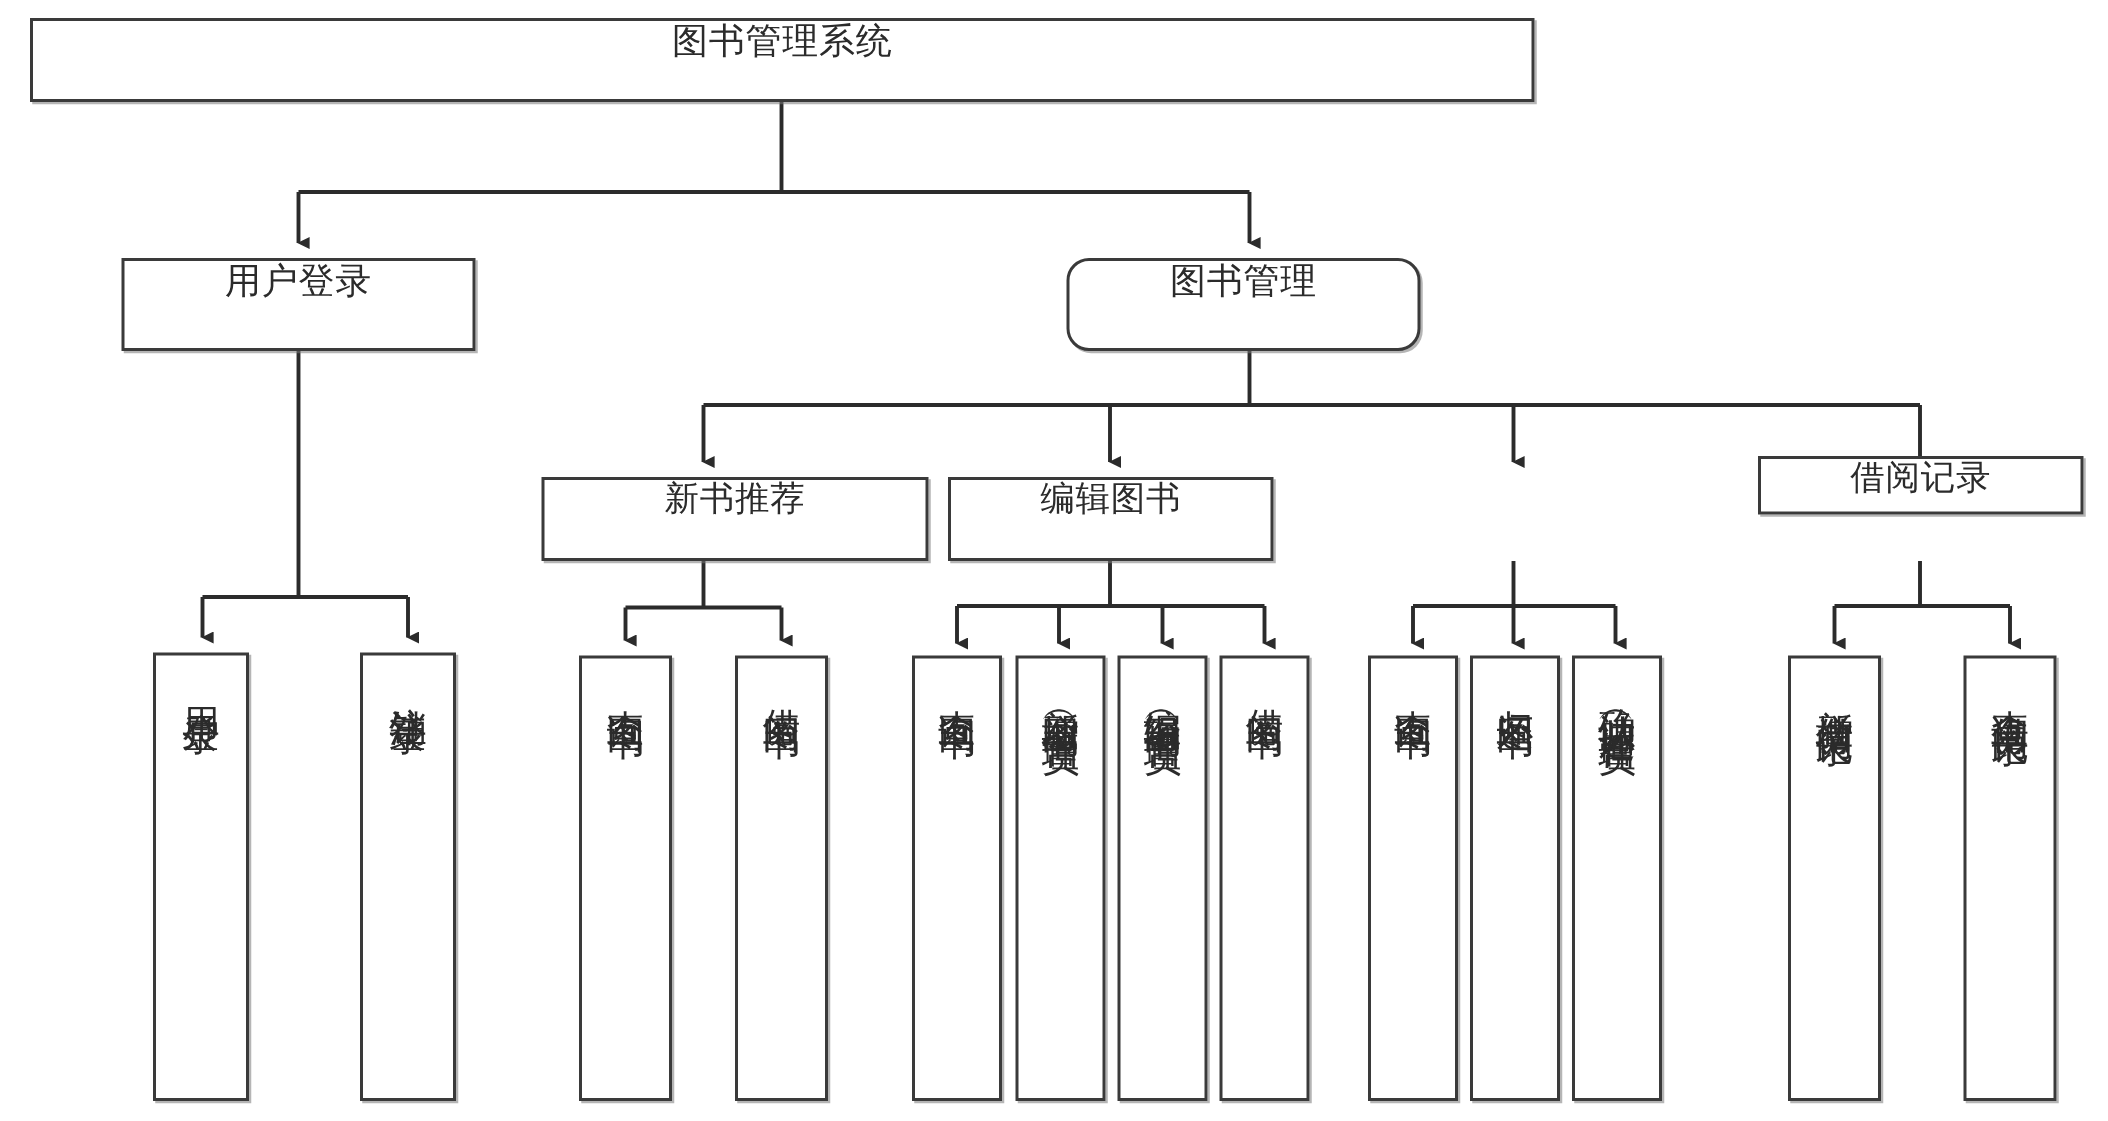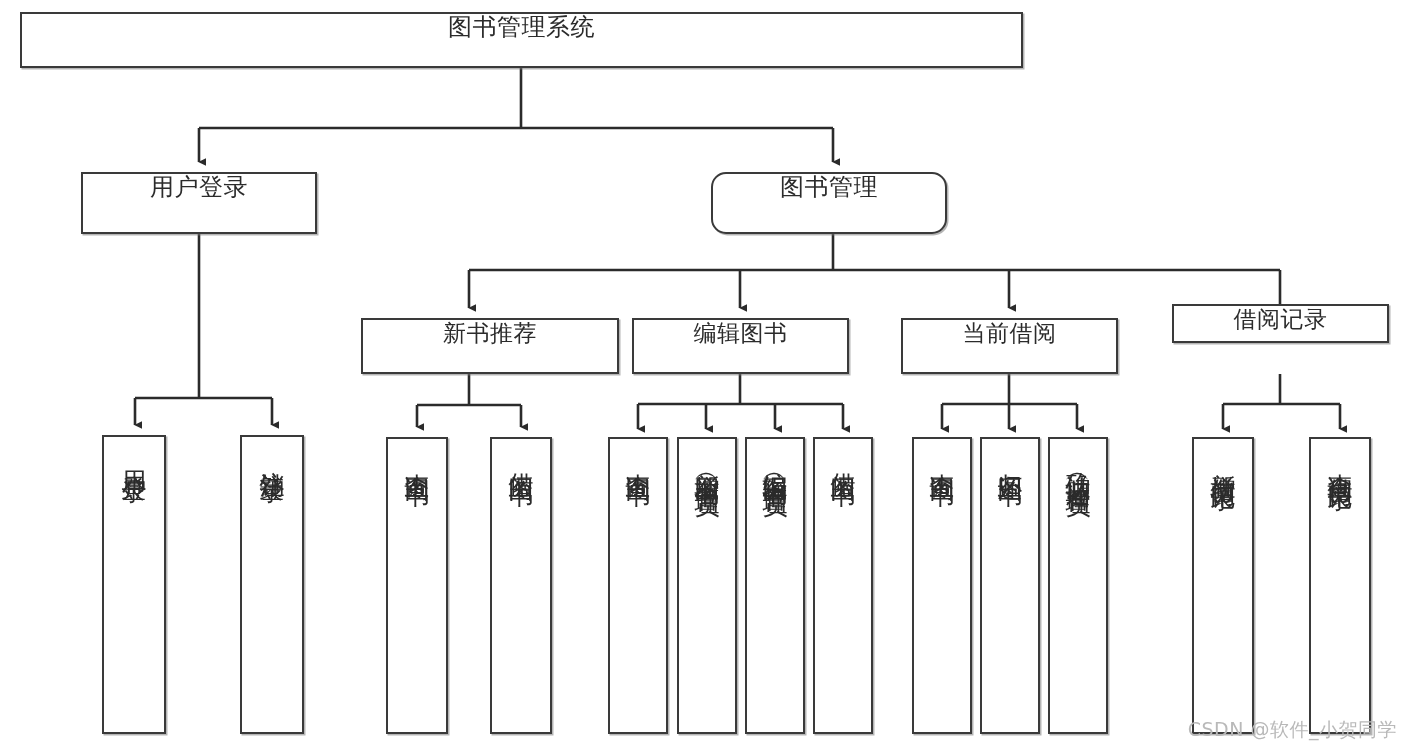--- a/index.html
+++ b/index.html
@@ -135,23 +135,20 @@
   <div class="node lvl2" style="left:711px; top:172px; width:236px; height:62px;border-radius:15px;">
     <span class="label">图书管理</span>
   </div>
 
   <div class="node lvl3" style="left:361px; top:318px; width:258px; height:56px;">
     <span class="label">新书推荐</span>
   </div>
   <div class="node lvl3" style="left:632px; top:318px; width:217px; height:56px;">
     <span class="label">编辑图书</span>
   </div>
-  <div class="node lvl3" style="left:901px; top:318px; width:217px; height:56px;">
-    <span class="label">当前借阅</span>
-  </div>
   <div class="node lvl3" style="left:1172px; top:304px; width:217px; height:39px;">
     <span class="label">借阅记录</span>
   </div>
 
   <div class="node vertical" style="left:102px; top:435px; width:64px; height:299px;">
     <span class="label">用户登录</span>
   </div>
   <div class="node vertical" style="left:240px; top:435px; width:64px; height:299px;">
     <span class="label">注销登录</span>
   </div>
@@ -186,15 +183,14 @@
     <span class="label">确认归还（管理员）</span>
   </div>
 
   <div class="node vertical" style="left:1192px; top:437px; width:62px; height:297px;">
     <span class="label">新增借阅记录</span>
   </div>
   <div class="node vertical" style="left:1309px; top:437px; width:62px; height:297px;">
     <span class="label">查询借阅记录</span>
   </div>
 
-  <div id="watermark">CSDN @软件_小贺同学</div>
 
 </div>
 
 </body></html>

